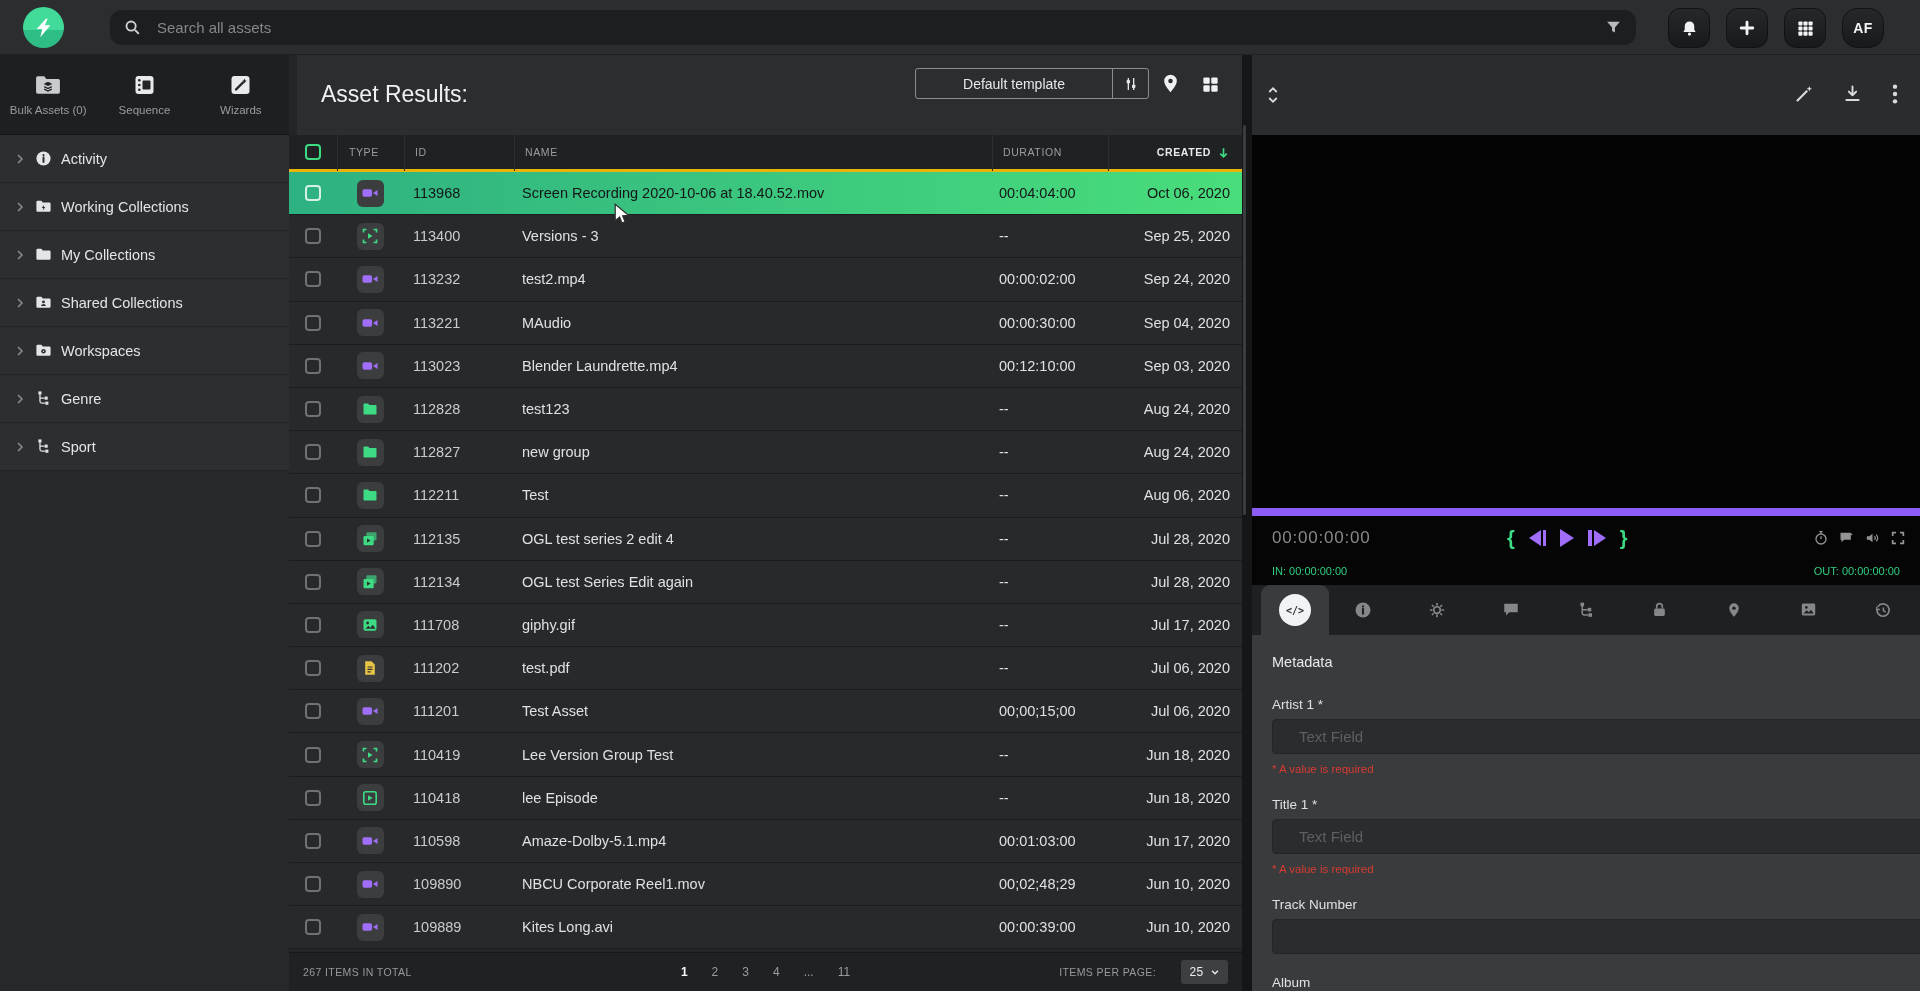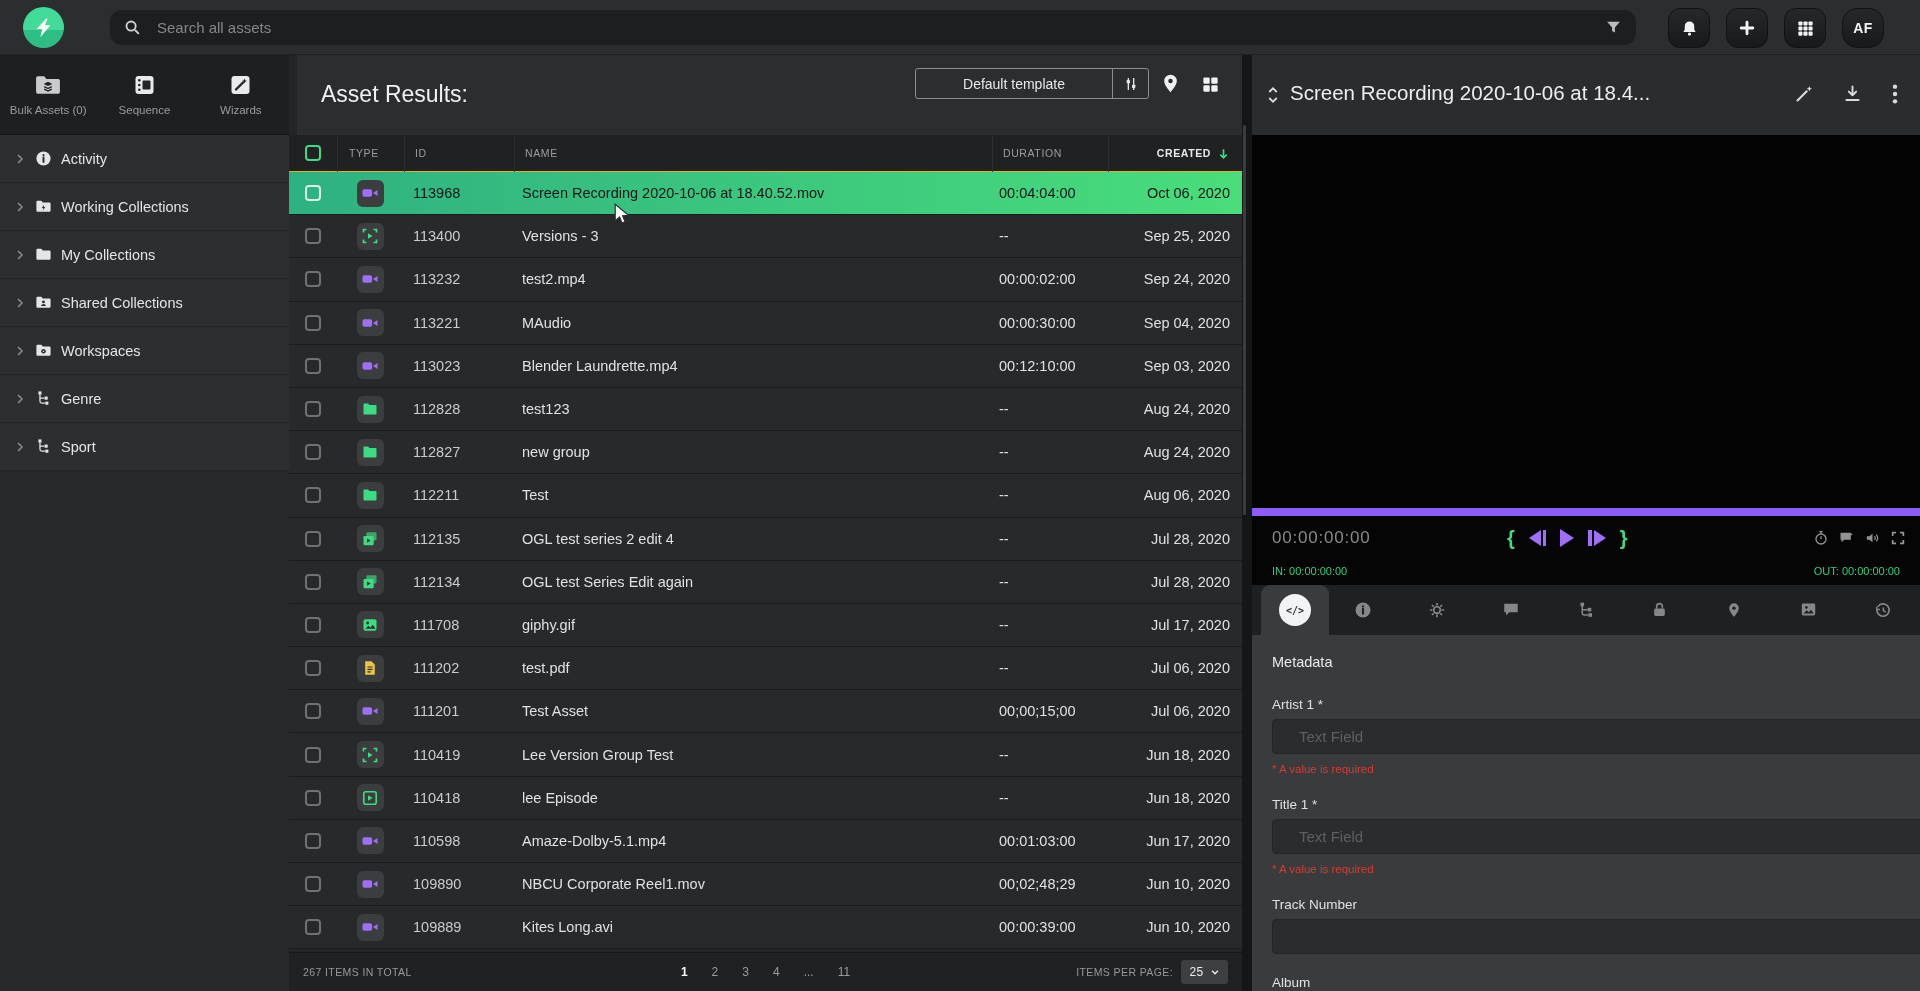--- a/index.html
+++ b/index.html
@@ -23,21 +23,21 @@
   .tree-item .lbl{font-size:14.5px;color:#e3e5e6;}
   .tree-item .ticn{color:#dcdedf;}
   
   .main{position:absolute;left:289px;top:55px;width:953px;height:936px;background:#232527;}
   .results-header{position:absolute;left:8px;top:0;width:1095px;height:80px;background:#2b2d2f;}
   .results-title{position:absolute;left:24px;top:26px;font-size:23px;color:#f0f1f2;}
   .tmpl-box{position:absolute;left:618px;top:13px;width:234px;height:31px;border:1px solid #8a8d8e;border-radius:3px;display:flex;color:#e6e7e8;}
   .tmpl-label{flex:1;display:flex;align-items:center;justify-content:center;font-size:14px;}
   .tmpl-icon{width:36px;border-left:1px solid #8a8d8e;display:flex;align-items:center;justify-content:center;}
   .hdr-icon{position:absolute;top:17px;color:#f0f1f2;}
-  .thead{position:absolute;left:0;top:80px;width:953px;height:37px;background:#1f2122;border-bottom:1px solid #eab308;display:flex;align-items:center;font-size:10.5px;color:#9b9ea1;letter-spacing:.6px;}
+  .thead{position:absolute;left:0;top:80px;width:953px;height:37px;background:#1f2122;border-bottom:3px solid #eab308;display:flex;align-items:center;font-size:10.5px;color:#9b9ea1;letter-spacing:.6px;}
   .thead .sep{width:1px;height:37px;background:#2c2e30;}
   .th-cb{width:48px;display:flex;justify-content:center;}
   .th-type{width:66px;padding-left:11px;}
   .th-id{width:109px;padding-left:10px;}
   .th-name{width:477px;padding-left:10px;}
   .th-dur{width:115px;padding-left:10px;}
   .th-cre{flex:1;display:flex;align-items:center;justify-content:flex-end;padding-right:12px;color:#e8e9ea;font-weight:bold;gap:6px;}
   .cb{width:16px;height:16px;border:2px solid #6f7273;border-radius:4px;display:inline-block;}
   .cb.head{border-color:#3ddc84;}
   .tbody{position:absolute;left:0;top:117px;width:953px;height:778px;overflow:hidden;}
@@ -49,21 +49,21 @@
   .ticon{width:27px;height:27px;border-radius:6px;background:#3b3d3f;display:flex;align-items:center;justify-content:center;}
   .trow .c-id{width:109px;padding-left:10px;color:#c9cbcc;}
   .trow.selected .c-id{color:#141618;}
   .trow .c-name{width:477px;padding-left:10px;white-space:nowrap;overflow:hidden;}
   .trow .c-dur{width:115px;padding-left:10px;}
   .trow .c-cre{flex:1;text-align:right;padding-right:12px;}
   .tfoot{position:absolute;left:0;bottom:0;width:953px;height:39px;background:#1f2122;border-top:1px solid #151718;display:flex;align-items:center;}
   .tfoot .total{font-size:10.5px;color:#97999b;letter-spacing:.4px;margin-left:14px;}
   .pages{position:absolute;left:0;width:953px;display:flex;justify-content:center;gap:24px;font-size:12px;color:#9a9da0;}
   .pages .page.current{color:#f5f6f7;font-weight:bold;}
-  .perpage{margin-left:auto;display:flex;align-items:center;gap:8px;margin-right:14px;font-size:10.5px;color:#97999b;letter-spacing:.4px;}
+  .perpage{margin-left:auto;display:flex;align-items:center;gap:25px;margin-right:14px;font-size:10.5px;color:#97999b;letter-spacing:.4px;}
   .pp-select{width:47px;height:24px;background:#3d3f41;border-radius:3px;color:#eceeef;font-size:12px;display:flex;align-items:center;justify-content:center;gap:6px;cursor:pointer;}
   .divider{position:absolute;left:1242px;top:55px;width:10px;height:936px;background:#141617;}
   .scroll-thumb{position:absolute;left:1243px;top:125px;width:3px;height:390px;background:#3a3d3f;border-radius:2px;}
   .cursor{position:absolute;left:325px;top:148px;z-index:50;}
   
   .preview{position:absolute;left:1252px;top:55px;width:668px;height:936px;background:#2a2c2d;}
   .pv-header{position:absolute;left:0;top:0;width:668px;height:80px;display:flex;align-items:center;}
   .pv-title{position:absolute;left:38px;top:26px;font-size:20.5px;color:#eceeef;white-space:nowrap;}
   .pv-hicon{position:absolute;top:28px;color:#d9dbdc;cursor:pointer;}
   .pv-video{position:absolute;left:0;top:80px;width:668px;height:373px;background:#040404;}
@@ -631,21 +631,20 @@
 <div class="divider"></div>
 <div class="scroll-thumb"></div>
 
 <div class="preview">
   <div class="pv-header">
     <span class="pv-hicon" style="left:12px;">
       <svg width="18" height="24" viewBox="0 0 24 28" fill="none" stroke="currentColor" stroke-width="2.4">
           <path d="M7 10l5-5 5 5M7 18l5 5 5-5"></path>
         </svg>
     </span>
-    <span class="pv-title">Screen Recording 2020-10-06 at 18.4...</span>
     <span class="pv-hicon" style="left:542px;">
       <svg width="21" height="21" viewBox="0 0 24 24" fill="currentColor">
           <path d="M4 20l10.5-10.5" stroke="currentColor" stroke-width="2.4" stroke-linecap="round"></path>
           <path d="M17.5 3.5l.9 2.2 2.2.9-2.2.9-.9 2.2-.9-2.2-2.2-.9 2.2-.9z"></path>
         </svg>
     </span>
     <span class="pv-hicon" style="left:590px;">
       <svg width="21" height="21" viewBox="0 0 24 24" fill="none" stroke="currentColor" stroke-width="2.2" stroke-linecap="round">
           <path d="M12 4v10m0 0l-4.2-4.2M12 14l4.2-4.2M5 19.5h14"></path>
         </svg>

